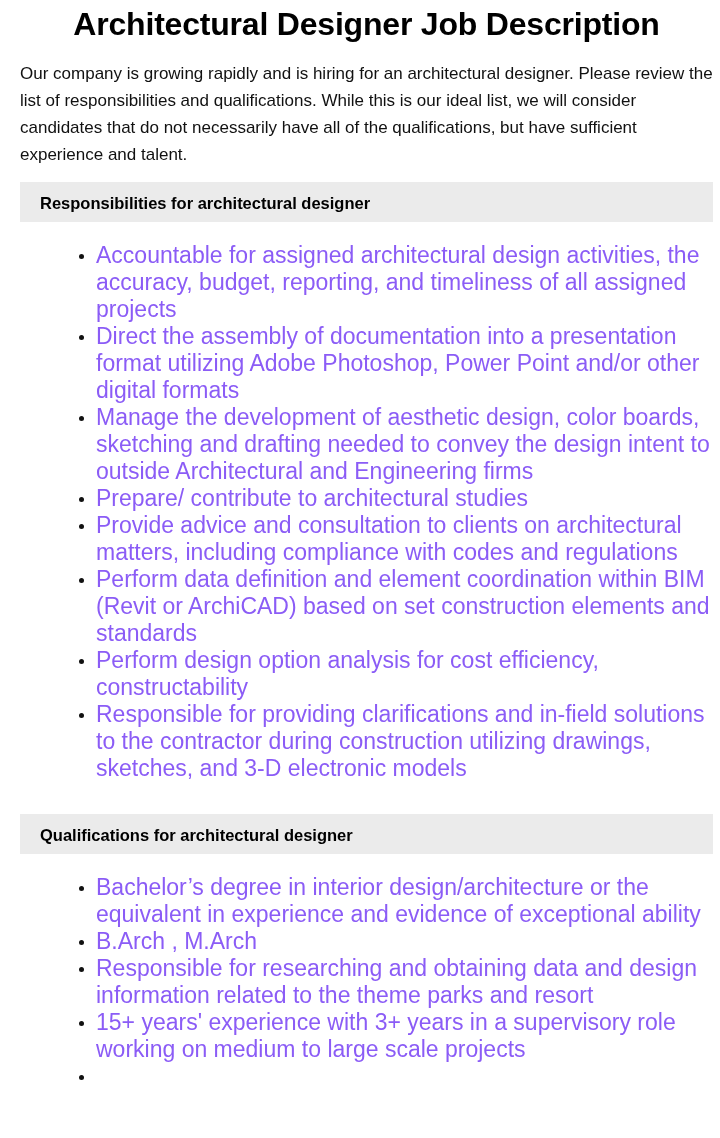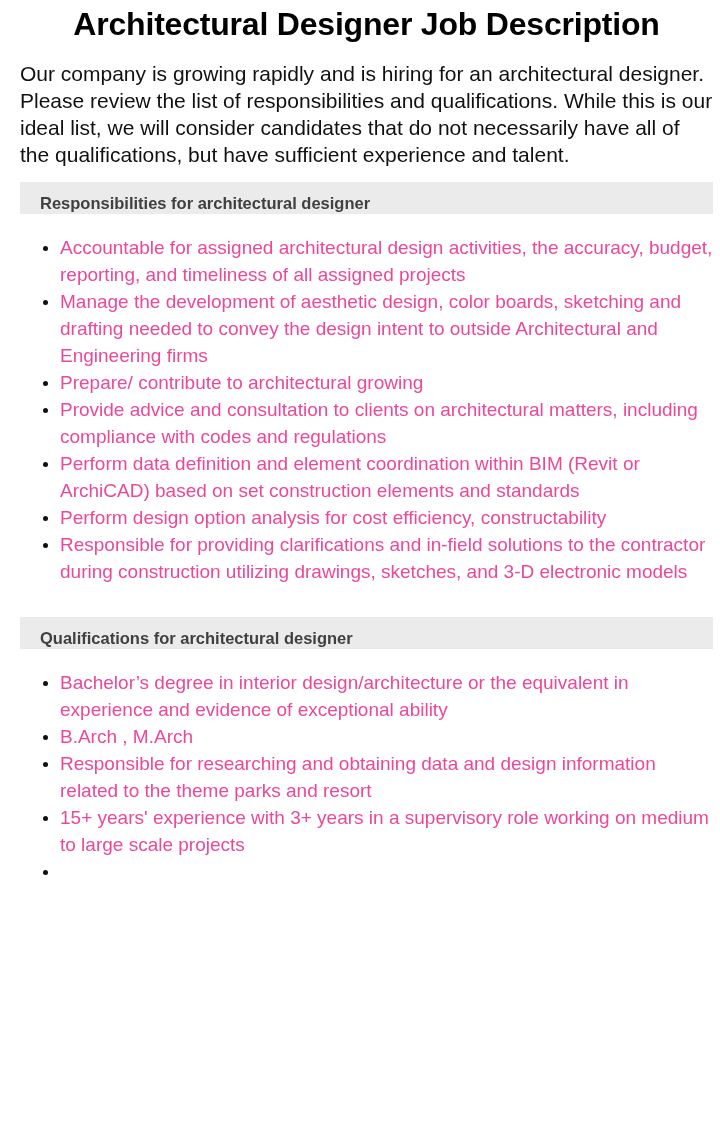--- a/index.html
+++ b/index.html
@@ -17,45 +17,46 @@
       height: 52px;
       font-size: 32px;
       line-height: 44px;
       font-weight: bold;
       text-align: center;
       color: #000000;
       letter-spacing: -0.2px;
     }
     .intro {
       margin: 6px 0 0 0;
-      font-size: 21px;
+      font-size: 17px;
       line-height: 27px;
       color: #111111;
     }
     .section-header {
       margin-top: 14px;
       background: #ebebeb;
-      height: 32px;
+      height: 40px;
       line-height: 42px;
       padding-left: 20px;
       font-size: 16.5px;
       font-weight: bold;
-      color: #404040;
+      color: #000000;
     }
     ul.items {
       margin: 20px 0 0 0;
       padding: 0 0 0 40px;
       list-style: none;
     }
     ul.items li {
       position: relative;
-      font-size: 19px;
+      font-size: 23px;
       line-height: 27px;
-      color: #ec4899;
+      color: #8b5cf6;
       padding-right: 0;
+      margin-left: 36px;
     }
     ul.items li .bullet {
       position: absolute;
       left: -17px;
       top: 12px;
       width: 5px;
       height: 5px;
       border-radius: 50%;
       background: #111111;
     }
@@ -64,22 +65,23 @@
 </head>
 <body>
 
 <div class="page">
   <h1>Architectural Designer Job Description</h1>
   <p class="intro">Our company is growing rapidly and is hiring for an architectural designer. Please review the list of responsibilities and qualifications. While this is our ideal list, we will consider candidates that do not necessarily have all of the qualifications, but have sufficient experience and talent.</p>
 
   <div class="section-header">Responsibilities for architectural designer</div>
   <ul class="items">
     <li><span class="bullet"></span><span>Accountable for assigned architectural design activities, the accuracy, budget, reporting, and timeliness of all assigned projects</span></li>
+    <li><span class="bullet"></span><span>Direct the assembly of documentation into a presentation format utilizing Adobe Photoshop, Power Point and/or other digital formats</span></li>
     <li><span class="bullet"></span><span>Manage the development of aesthetic design, color boards, sketching and drafting needed to convey the design intent to outside Architectural and Engineering firms</span></li>
-    <li><span class="bullet"></span><span>Prepare/ contribute to architectural growing</span></li>
+    <li><span class="bullet"></span><span>Prepare/ contribute to architectural studies</span></li>
     <li><span class="bullet"></span><span>Provide advice and consultation to clients on architectural matters, including compliance with codes and regulations</span></li>
     <li><span class="bullet"></span><span>Perform data definition and element coordination within BIM (Revit or ArchiCAD) based on set construction elements and standards</span></li>
     <li><span class="bullet"></span><span>Perform design option analysis for cost efficiency, constructability</span></li>
     <li><span class="bullet"></span><span>Responsible for providing clarifications and in-field solutions to the contractor during construction utilizing drawings, sketches, and 3-D electronic models</span></li>
   </ul>
 
   <div class="section-gap"></div>
 
   <div class="section-header">Qualifications for architectural designer</div>
   <ul class="items">

